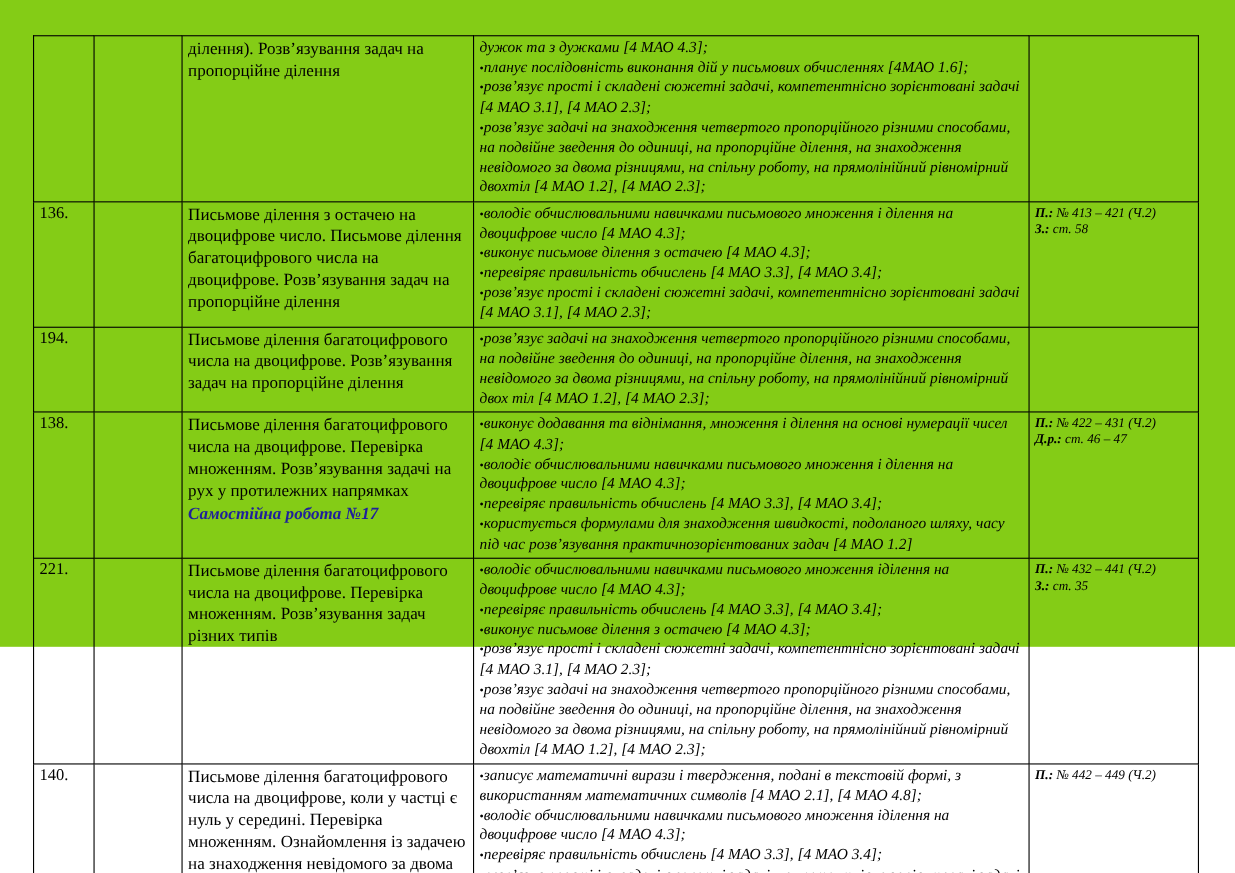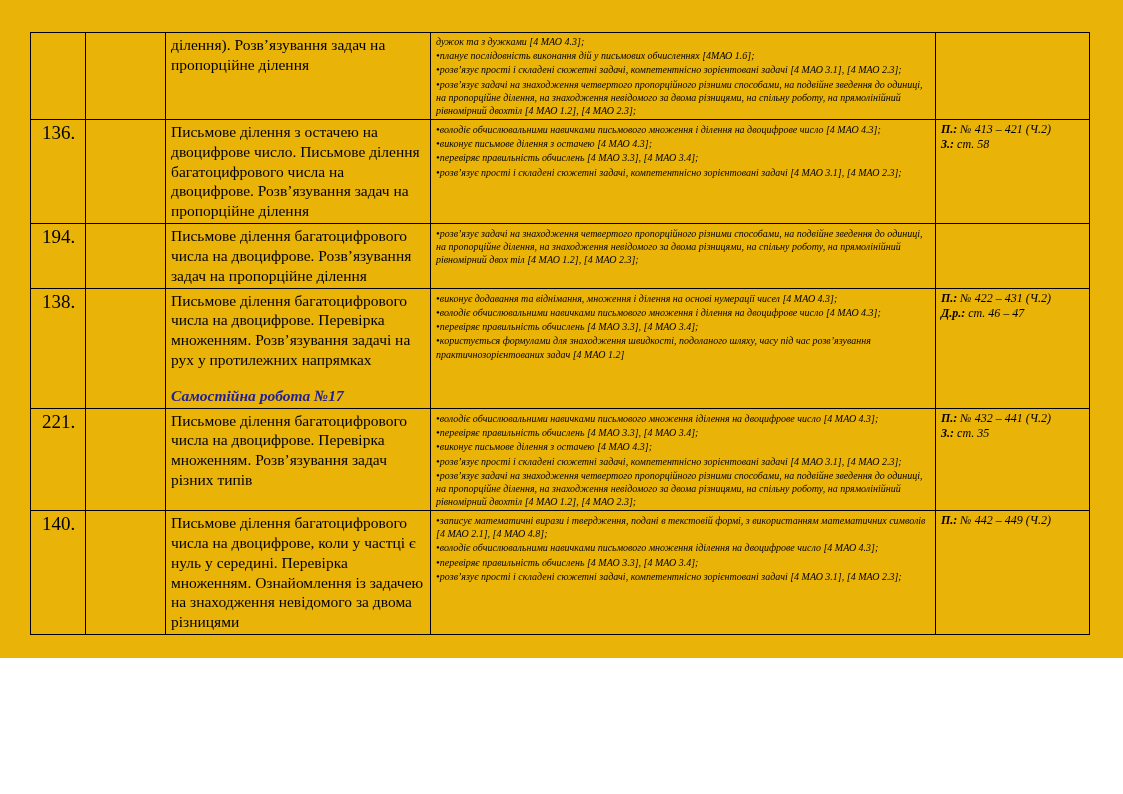--- a/index.html
+++ b/index.html
@@ -10,22 +10,22 @@
   body {
     width: 1123px;
     height: 794px;
     font-family: "Liberation Serif", "DejaVu Serif", serif;
     color: #000000;
     overflow: hidden;
   }
   .page {
     position: relative;
     width: 1123px;
-    height: 658px;
-    background: #eab308;
+    height: 588px;
+    background: #84cc16;
   }
   table.plan {
     position: absolute;
     left: 30px;
     top: 32px;
     width: 1059px;
     border-collapse: collapse;
     table-layout: fixed;
   }
   table.plan td {
@@ -34,36 +34,36 @@
     padding: 2px 4px 2px 5px;
   }
   
   col.c-num    { width: 55px; }
   col.c-date   { width: 80px; }
   col.c-topic  { width: 265px; }
   col.c-outcome{ width: 505px; }
   col.c-hw     { width: 154px; }
 
   td.num {
-    font-size: 19px;
+    font-size: 15px;
     line-height: 1.18;
-    text-align: center;
+    text-align: left;
     padding-left: 12px;
     padding-top: 4px;
   }
   td.date { }
   td.topic {
     font-size: 15.5px;
     line-height: 1.28;
     padding-top: 4px;
     padding-left: 8px;
   }
   td.outcome {
     font-style: italic;
-    font-size: 10px;
+    font-size: 14px;
     line-height: 1.30;
     padding-top: 3px;
     padding-left: 4px;
   }
   td.hw {
     font-style: italic;
     font-size: 12px;
     line-height: 1.25;
     padding-top: 4px;
     padding-left: 9px;
@@ -79,21 +79,21 @@
     font-style: normal;
     font-size: 11px;
     margin-right: 0px;
   }
   .sam-robota {
     display: block;
     color: #1f1f9c;
     font-weight: bold;
     font-style: italic;
     font-size: 15.5px;
-    margin-top: 16px;
+    margin-top: 1px;
   }
   .hw-key {
     font-weight: bold;
     font-style: italic;
   }
   .hw-line { display: block; }
 </style>
 </head>
 <body>
 

